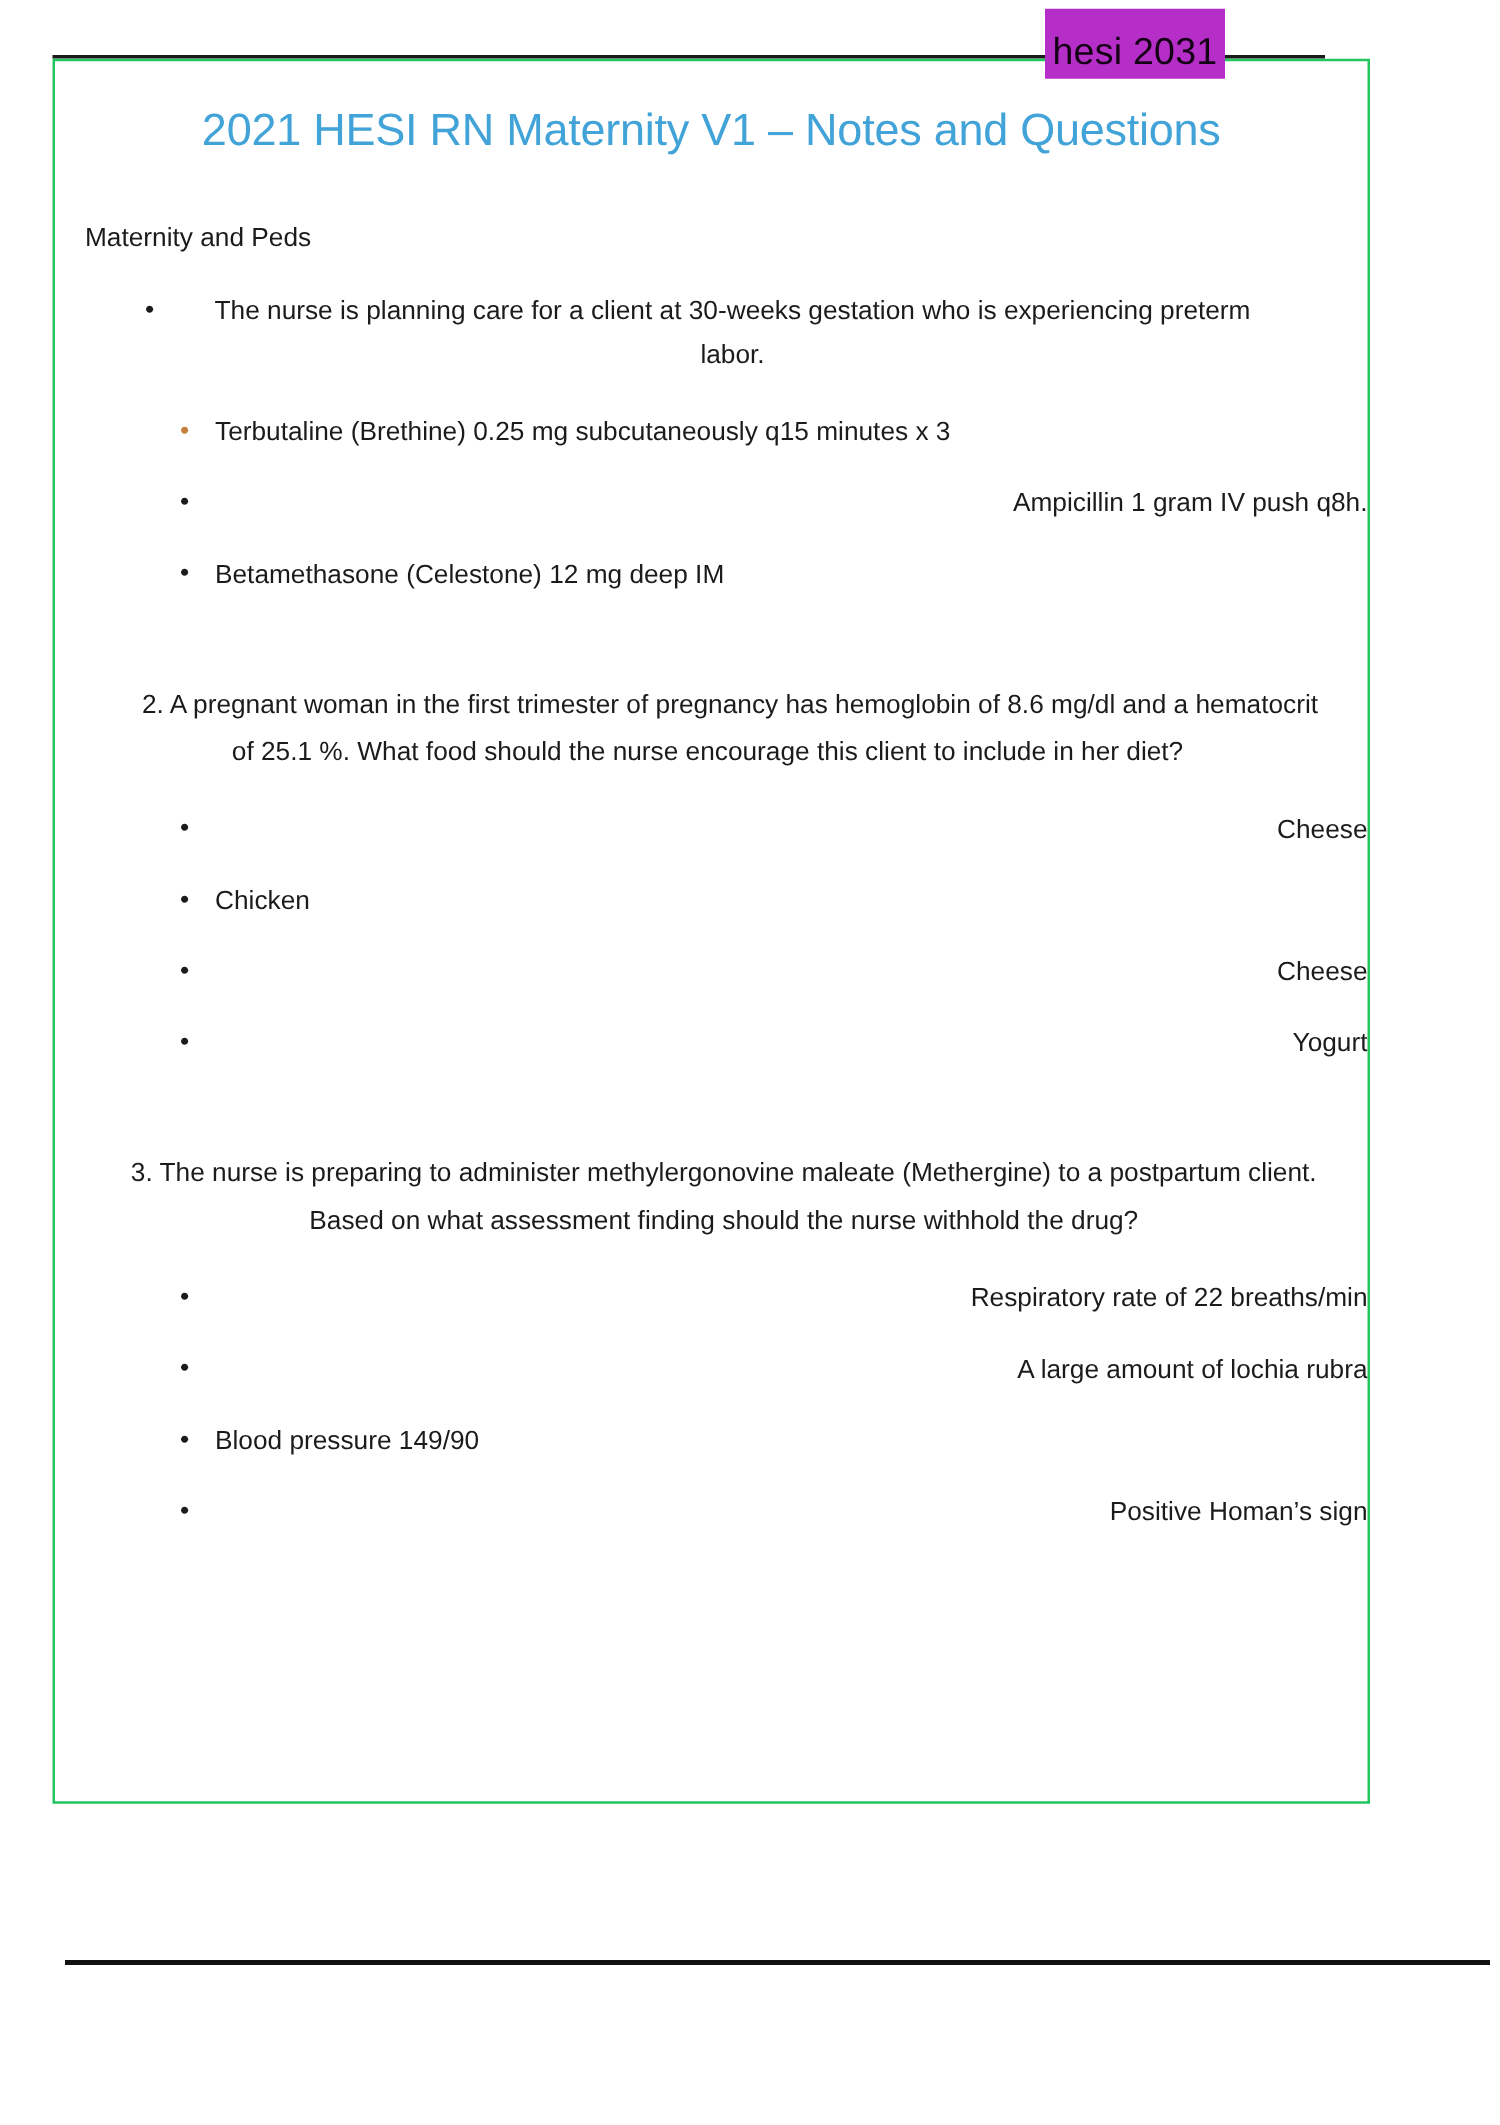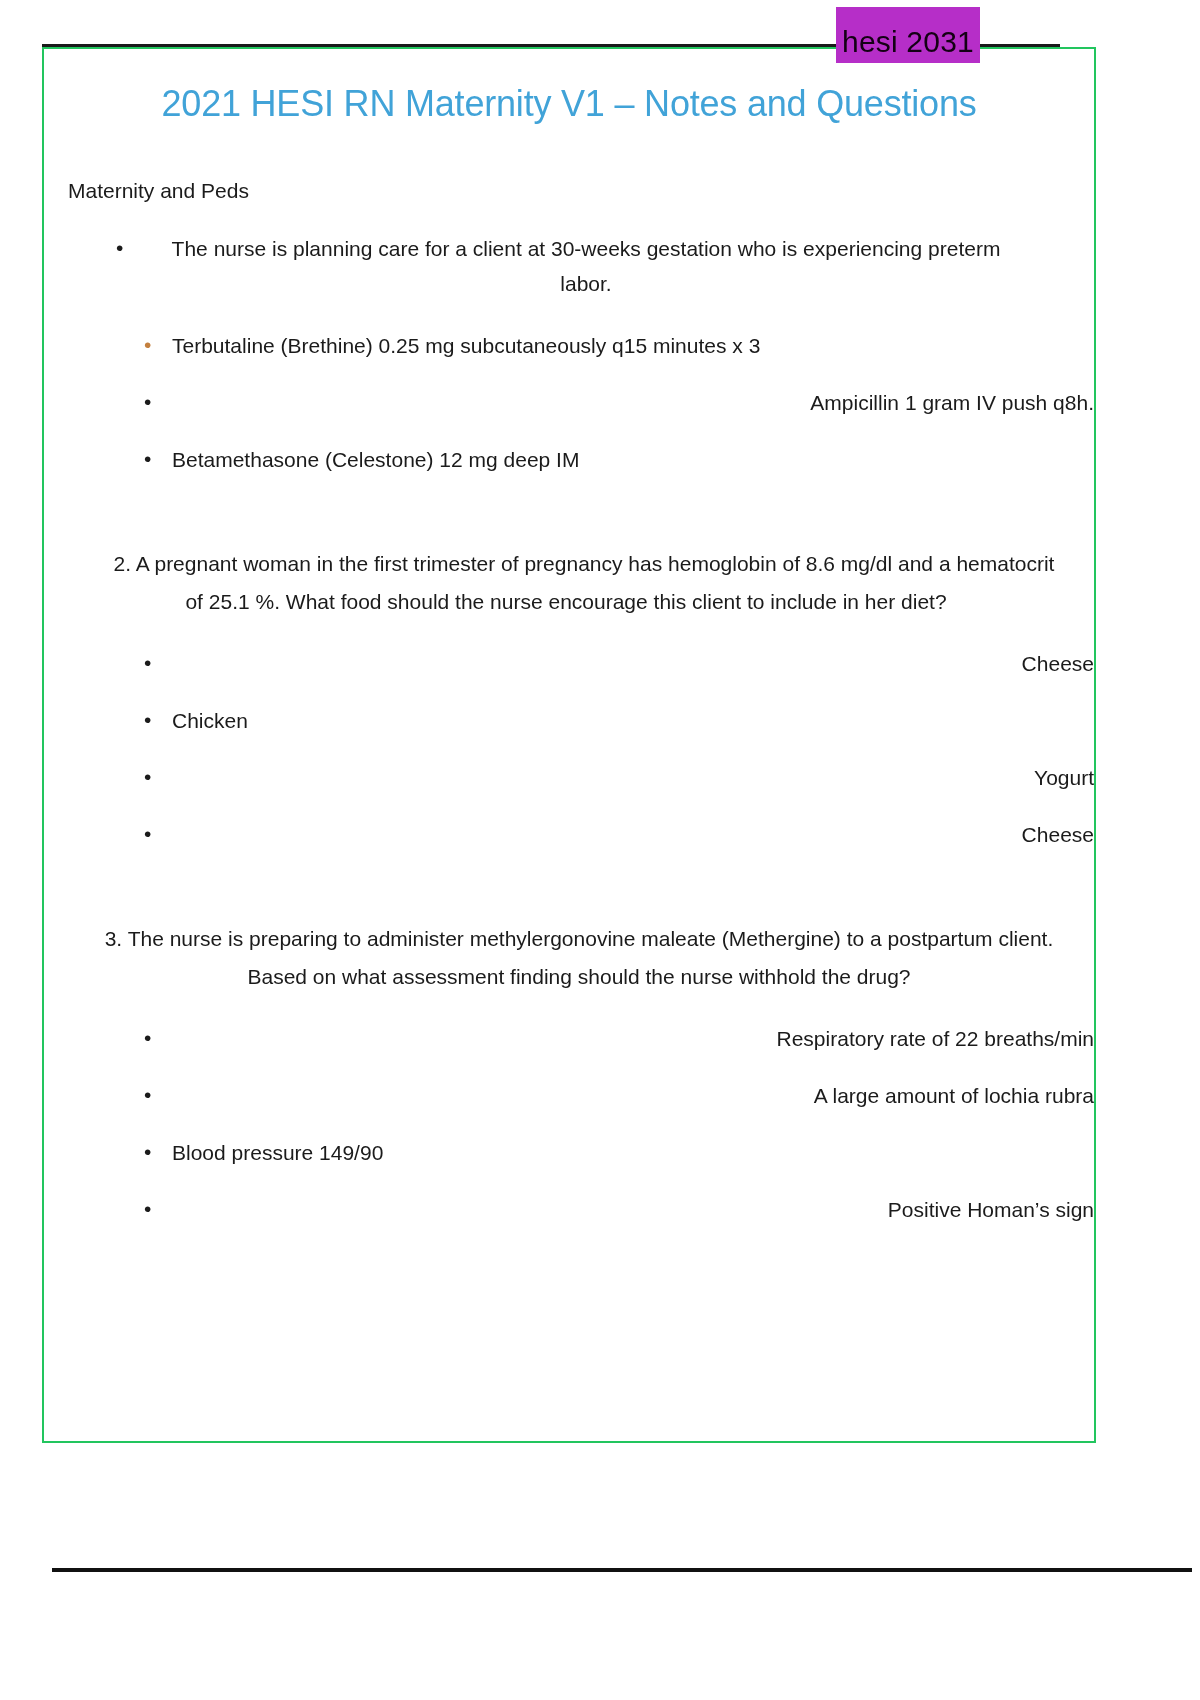--- a/index.html
+++ b/index.html
@@ -199,22 +199,22 @@
       <div class="spacer-lg"></div>
 
       <div class="question">
         <span class="qnum-indent">2.</span>
         <span>A pregnant woman in the first trimester of pregnancy has hemoglobin of 8.6 mg/dl and a hematocrit of 25.1 %. What food should the nurse encourage this client to include in her diet?</span>
       </div>
 
       <ul class="opts" style="margin-top:28px;">
         <li class="c-black">Cheese</li>
         <li class="c-red">Chicken</li>
+        <li class="c-black">Cheese</li>
         <li class="c-black">Yogurt</li>
-        <li class="c-black">Cheese</li>
       </ul>
 
       <div class="spacer-lg"></div>
 
       <div class="question" style="margin-left:58px; margin-right:38px;">3. The nurse is preparing to administer methylergonovine maleate (Methergine) to a postpartum client. Based on what assessment finding should the nurse withhold the drug?</div>
 
       <ul class="opts" style="margin-top:28px;">
         <li class="c-black">Respiratory rate of 22 breaths/min</li>
         <li class="c-black">A large amount of lochia rubra</li>
         <li class="c-red">Blood pressure 149/90</li>

